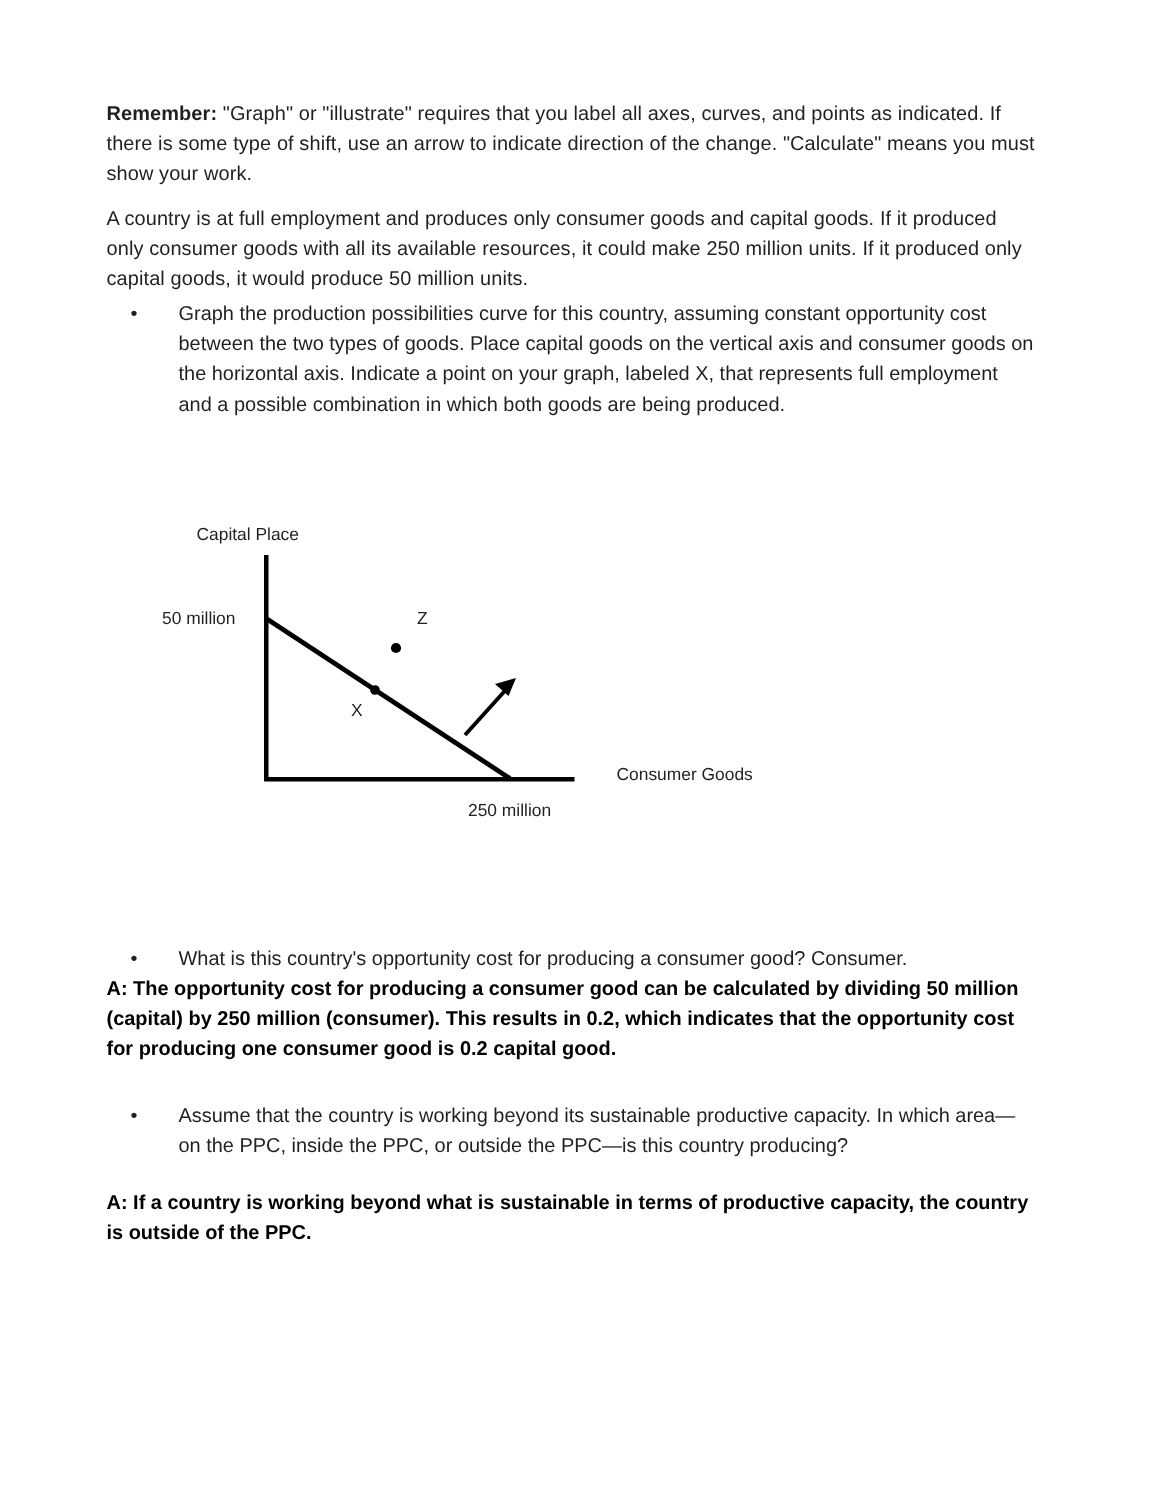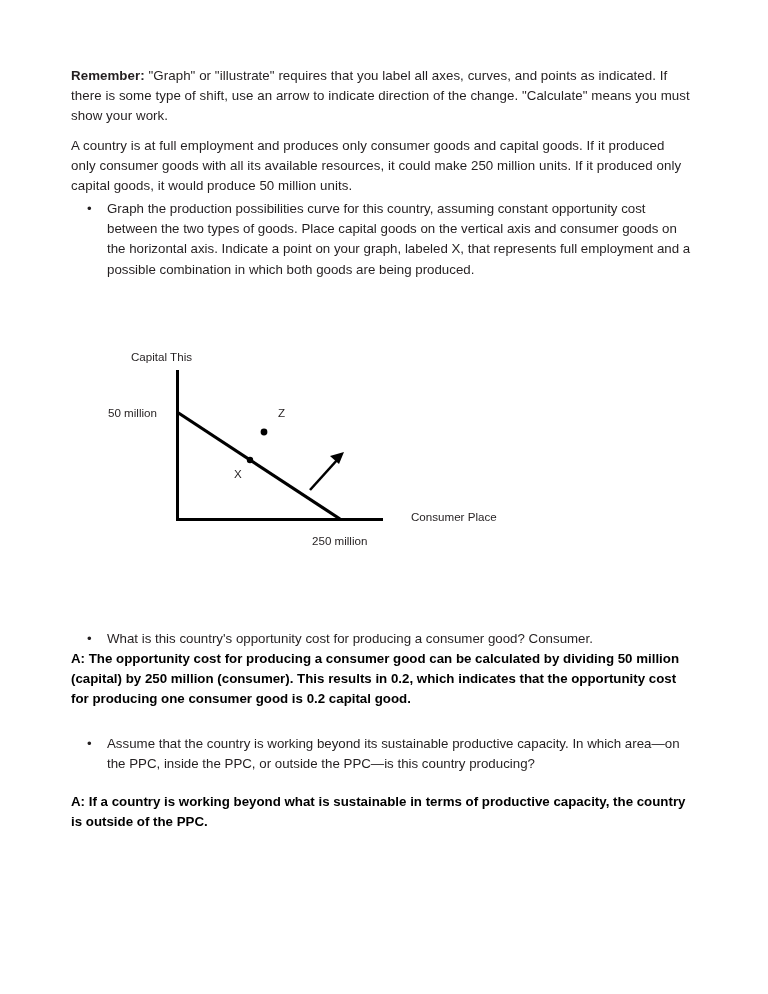--- a/index.html
+++ b/index.html
@@ -48,21 +48,21 @@
   .bullet-mark {
     position: absolute;
     left: 16px;
     top: 0;
     width: 10px;
     text-align: left;
     font-size: 13.3px;
     line-height: 20.2px;
   }
   .bullet-text {
-    margin-left: 36px;
+    margin-left: 48px;
     display: block;
   }
 
   .answer {
     position: absolute;
     left: 71px;
     width: 620px;
     font-size: 13.3px;
     line-height: 20.2px;
     font-weight: bold;
@@ -119,23 +119,23 @@
       <circle cx="160" cy="120" r="3.2" fill="#000000"></circle>
 
       <circle cx="174" cy="92" r="3.4" fill="#000000"></circle>
 
       <g>
         <line x1="220" y1="150" x2="248" y2="119" stroke="#000000" stroke-width="2.6"></line>
         <polygon points="254,112 240,116 249,124" fill="#000000"></polygon>
       </g>
     </svg>
 
-    <div class="glabel capital">Capital This</div>
+    <div class="glabel capital">Capital Place</div>
     <div class="glabel fifty">50 million</div>
-    <div class="glabel consumer">Consumer Place</div>
+    <div class="glabel consumer">Consumer Goods</div>
     <div class="glabel twofifty">250 million</div>
     <div class="glabel pointZ">Z</div>
     <div class="glabel pointX">X</div>
   </div>
 
   <div class="bullet-row" style="top:629px;">
     <span class="bullet-mark">•</span>
     <span class="bullet-text">What is this country's opportunity cost for producing a consumer good? Consumer.</span>
   </div>
 

